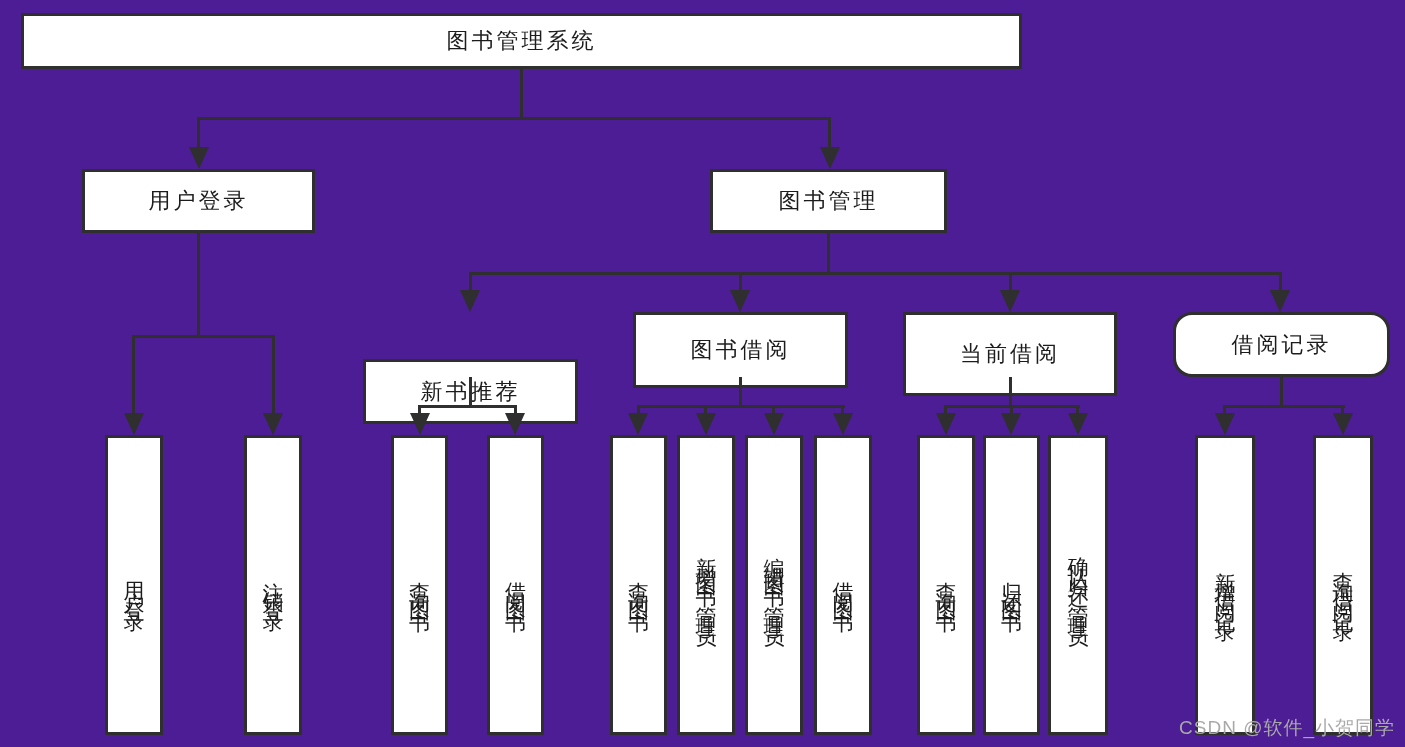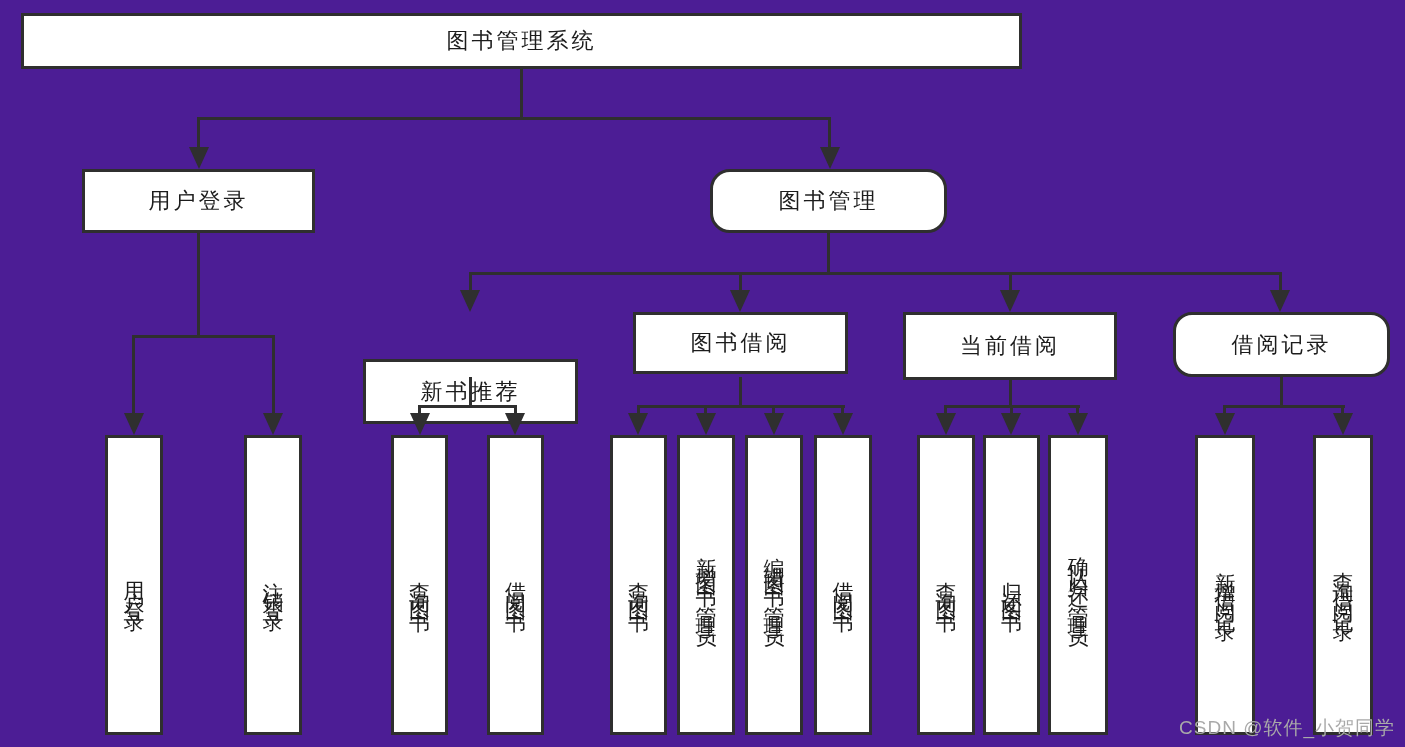--- a/index.html
+++ b/index.html
@@ -64,21 +64,21 @@
   <div class="vline" style="left:520px; top:68px; height:51px;"></div>
   <div class="hline" style="left:197px; top:117px; width:634px;"></div>
   <div class="vline" style="left:197px; top:117px; height:32px;"></div>
   <div class="arrow" style="left:189px; top:147px;"></div>
   <div class="vline" style="left:828px; top:117px; height:32px;"></div>
   <div class="arrow" style="left:820px; top:147px;"></div>
 
   <div class="node" style="left:82px; top:169px; width:233px; height:64px;">
     <span class="label">用户登录</span>
   </div>
-  <div class="node" style="left:710px; top:169px; width:237px; height:64px;border-radius:20px;">
+  <div class="node" style="left:710px; top:169px; width:237px; height:64px;">
     <span class="label">图书管理</span>
   </div>
 
   <div class="vline" style="left:197px; top:233px; height:105px;"></div>
   <div class="hline" style="left:132px; top:335px; width:143px;"></div>
   <div class="vline" style="left:132px; top:335px; height:80px;"></div>
   <div class="arrow" style="left:124px; top:413px;"></div>
   <div class="vline" style="left:272px; top:335px; height:80px;"></div>
   <div class="arrow" style="left:263px; top:413px;"></div>
 
@@ -89,24 +89,24 @@
   <div class="vline" style="left:739px; top:272px; height:20px;"></div>
   <div class="arrow" style="left:730px; top:290px;"></div>
   <div class="vline" style="left:1009px; top:272px; height:20px;"></div>
   <div class="arrow" style="left:1000px; top:290px;"></div>
   <div class="vline" style="left:1279px; top:272px; height:20px;"></div>
   <div class="arrow" style="left:1270px; top:290px;"></div>
 
   <div class="node" style="left:363px; top:312px; width:215px; height:65px;margin-top:47px;">
     <span class="label">新书推荐</span>
   </div>
-  <div class="node" style="left:633px; top:312px; width:215px; height:62px;">
+  <div class="node" style="left:633px; top:312px; width:215px; height:76px;">
     <span class="label">图书借阅</span>
   </div>
-  <div class="node" style="left:903px; top:312px; width:214px; height:68px;">
+  <div class="node" style="left:903px; top:312px; width:214px; height:84px;">
     <span class="label">当前借阅</span>
   </div>
   <div class="node" style="left:1173px; top:312px; width:217px; height:65px;border-radius:19px;">
     <span class="label">借阅记录</span>
   </div>
 
   <div class="vline" style="left:469px; top:377px; height:31px;"></div>
   <div class="hline" style="left:418px; top:405px; width:99px;"></div>
   <div class="vline" style="left:418px; top:405px; height:10px;"></div>
   <div class="arrow" style="left:410px; top:413px;"></div>

